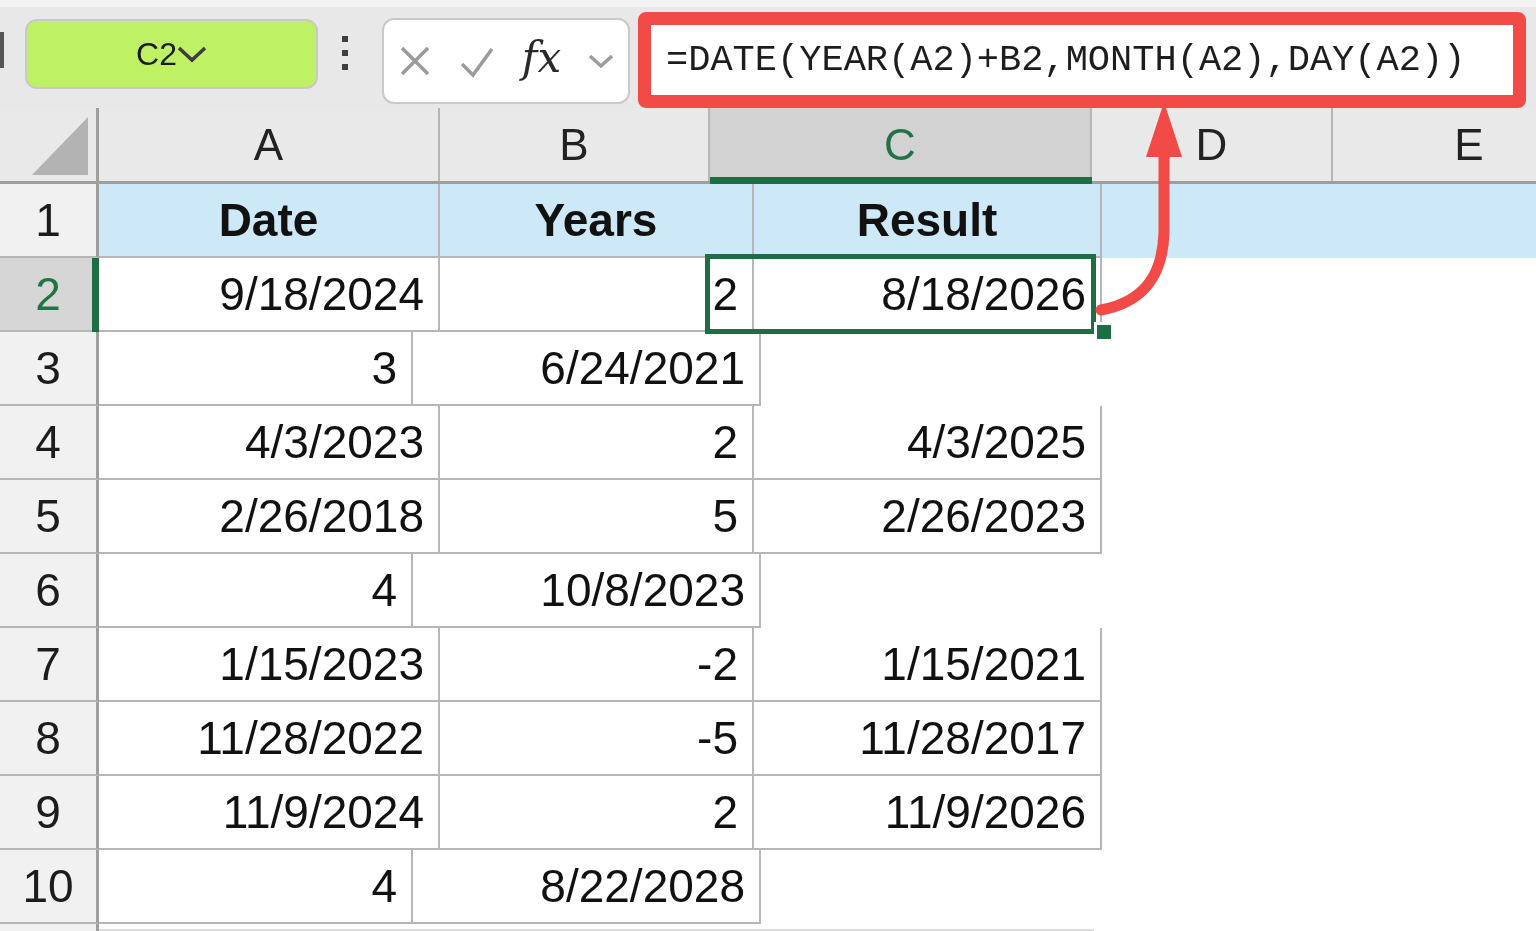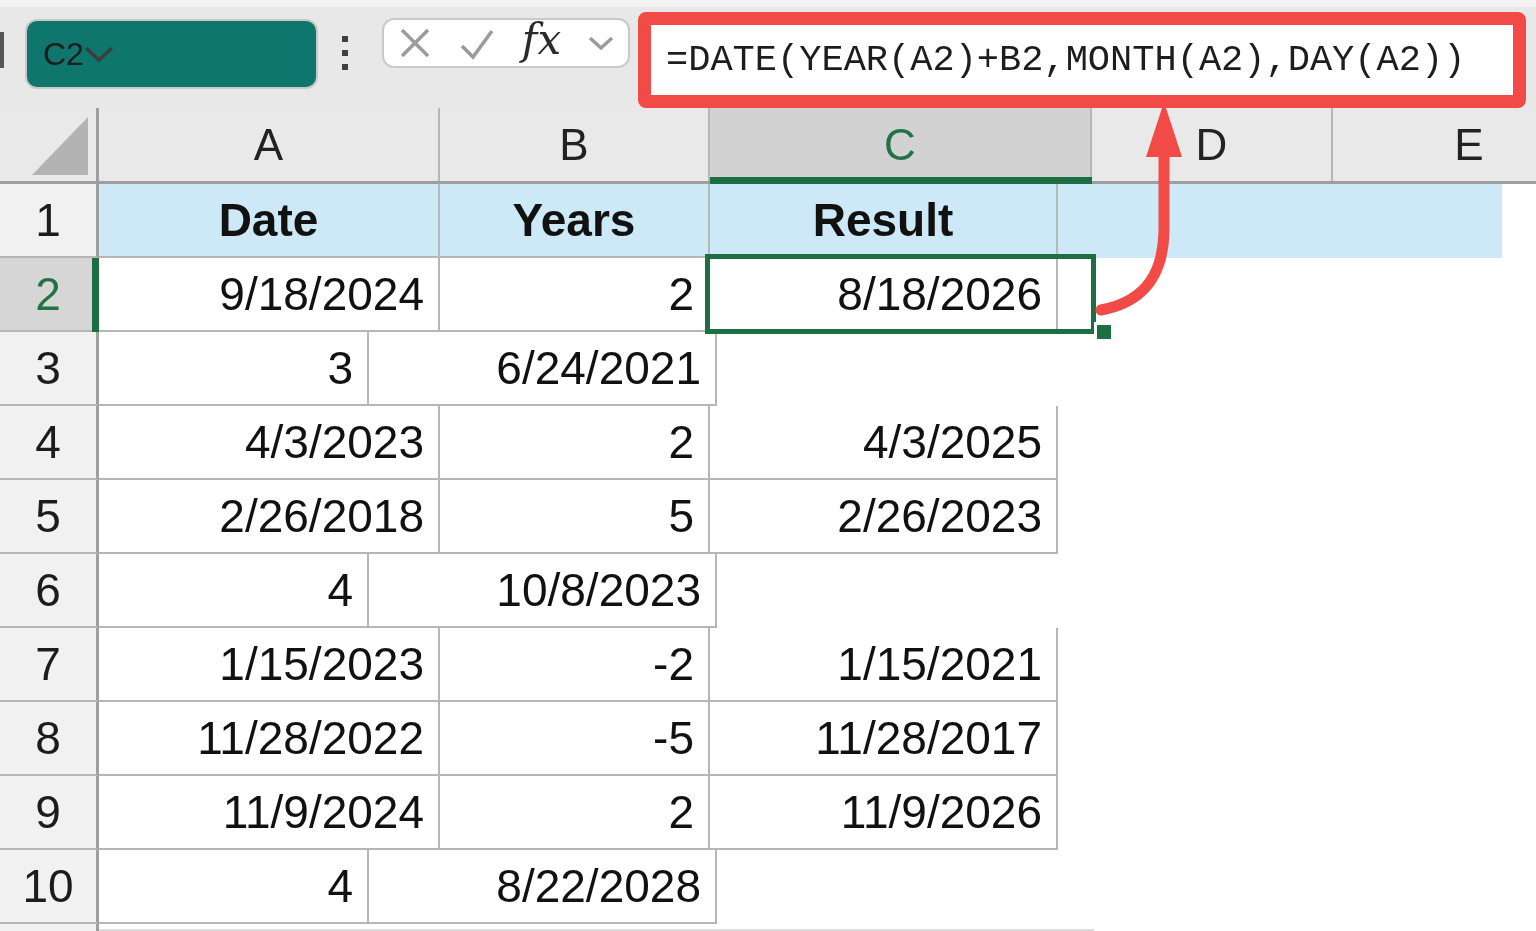--- a/index.html
+++ b/index.html
@@ -3,27 +3,27 @@
 <meta charset="utf-8">
 <style>
   html,body{margin:0;padding:0;background:#fff;}
   .stage{position:relative;width:1536px;height:931px;overflow:hidden;background:#fff;
          font-family:"Liberation Sans",sans-serif;}
 
   
   .toolbar{position:absolute;left:0;top:0;width:1536px;height:108px;background:#e8e8e8;}
   .toolbar-topstrip{position:absolute;left:0;top:0;width:1536px;height:7px;background:#f3f3f3;}
   .edge-sliver{position:absolute;left:0;top:32px;width:4px;height:36px;background:#565656;}
-  .namebox{position:absolute;left:25px;top:19px;width:293px;height:70px;background:#0f766e;
+  .namebox{position:absolute;left:25px;top:19px;width:293px;height:70px;background:#bef264;
            border:2px solid #c9c9c9;border-radius:12px;box-sizing:border-box;
-           display:flex;align-items:center;justify-content:flex-start;padding:0 16px;
+           display:flex;align-items:center;justify-content:center;padding:0 16px;
            font-size:32px;color:#1c1c1c;}
   .grip{position:absolute;left:342px;top:36px;display:flex;flex-direction:column;gap:8px;}
   .grip i{width:6px;height:6px;background:#3f3f3f;display:block;}
-  .fxbox{position:absolute;left:382px;top:18px;width:248px;height:50px;background:#fff;
+  .fxbox{position:absolute;left:382px;top:18px;width:248px;height:86px;background:#fff;
          border:2px solid #c9c9c9;border-radius:12px;box-sizing:border-box;
          display:flex;align-items:center;justify-content:space-between;padding:0 14px;}
   .fx-label{font-family:"DejaVu Serif",serif;font-style:italic;font-size:42px;color:#2a2a2a;
             line-height:1;padding-bottom:6px;}
   .redbar{position:absolute;left:638px;top:12px;width:888px;height:96px;box-sizing:border-box;
           border:13px solid #f14a47;border-radius:8px;background:#fff;
           display:flex;align-items:center;overflow:hidden;}
   .redbar span{font-family:"Liberation Mono","DejaVu Sans Mono",monospace;font-size:37px;
                color:#1d1d1d;padding-left:15px;white-space:nowrap;}
 
@@ -40,21 +40,21 @@
        border-left:56px solid transparent;border-bottom:58px solid #b3b3b3;}
 
   .row{display:flex;height:74px;}
   .gut{width:99px;box-sizing:border-box;background:#f1f1f1;flex:none;
        border-right:3px solid #9e9e9e;border-bottom:2px solid #b6b6b6;
        display:flex;align-items:center;justify-content:center;font-size:46px;color:#1c1c1c;}
   .gut.sel{background:#d6d6d6;color:#217346;}
   .c{box-sizing:border-box;border-right:2px solid #b6b6b6;border-bottom:2px solid #b6b6b6;
      display:flex;align-items:center;justify-content:flex-end;padding-right:14px;
      font-size:46px;color:#111;background:#fff;flex:none;}
-  .c.a{width:341px}.c.b{width:270px}.c.cc{width:348px}
+  .c.a{width:341px}.c.b{width:314px}.c.cc{width:348px}
   .c.blank{width:444px;border:none;background:#fff;padding:0;}
   .row.hdr .c{background:#cde8f6;font-weight:bold;justify-content:center;padding:8px;}
   .gut-sliver{position:absolute;left:0;top:924px;width:99px;height:7px;background:#f1f1f1;
               border-right:3px solid #9e9e9e;box-sizing:border-box;}
   .row11-line{position:absolute;left:99px;top:929px;width:995px;height:2px;background:#dcdcdc;}
 
   
   .col-underline{position:absolute;left:710px;top:177px;width:382px;height:7px;background:#1d6e42;}
   .gut-greenbar{position:absolute;left:92px;top:258px;width:7px;height:74px;background:#1d6e42;}
   .sel-outline{position:absolute;left:705px;top:254px;width:391px;height:80px;box-sizing:border-box;

